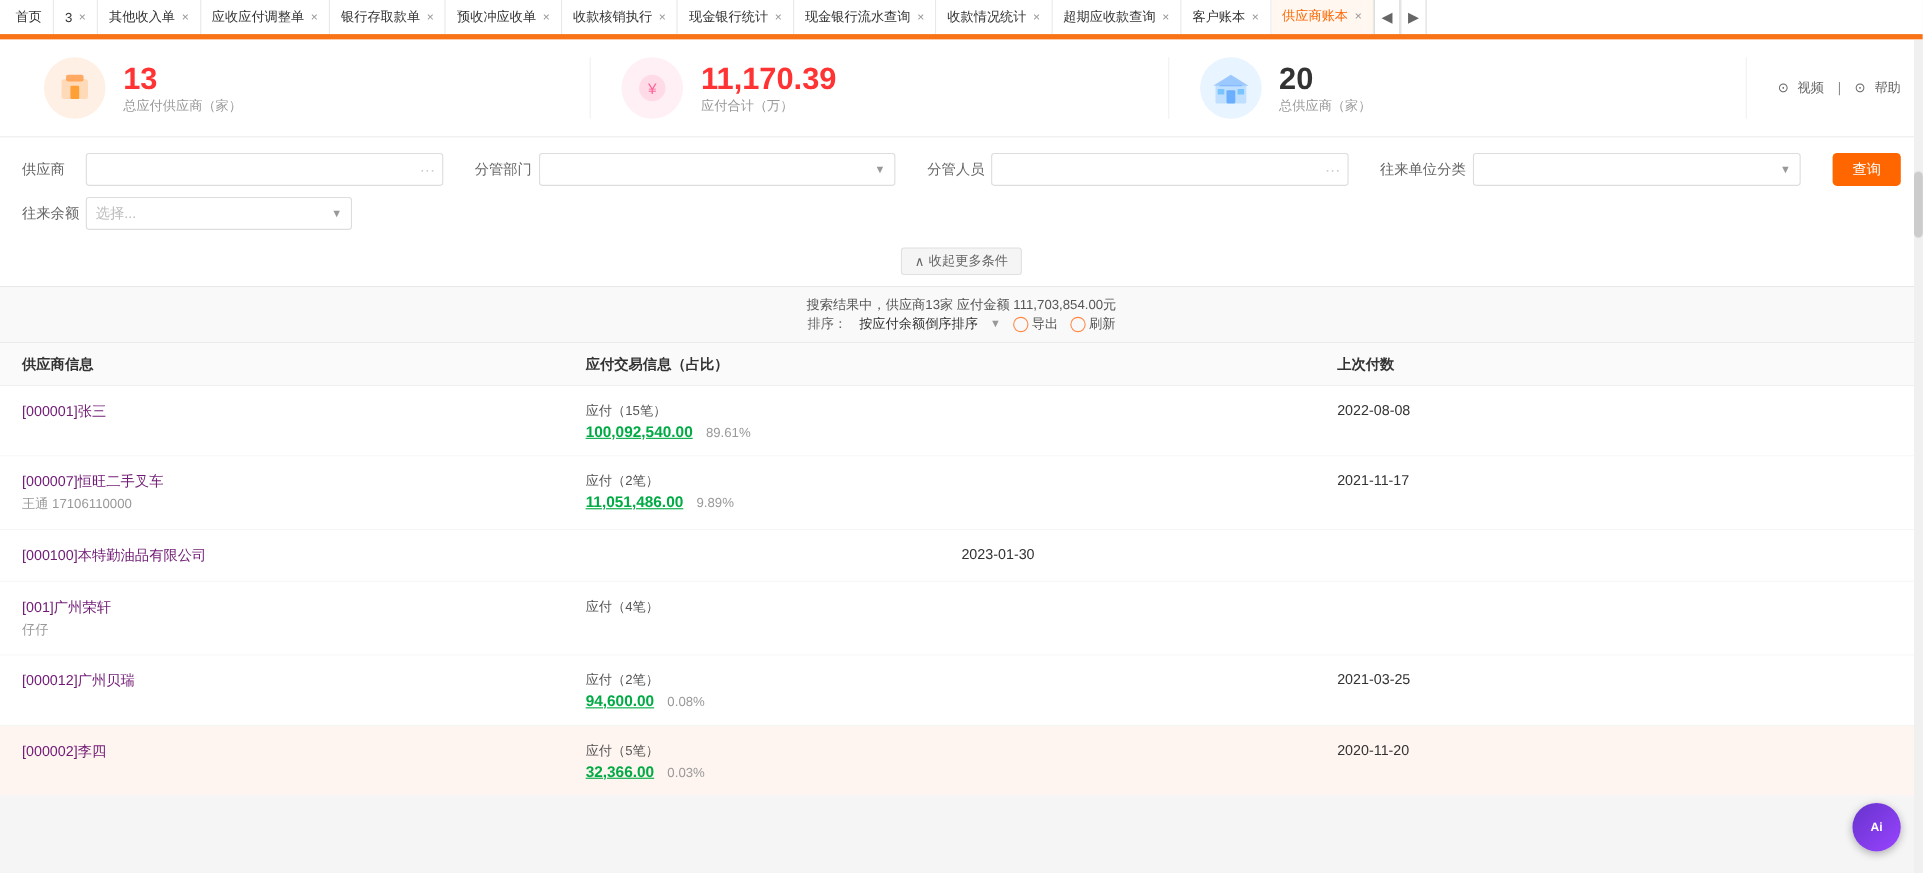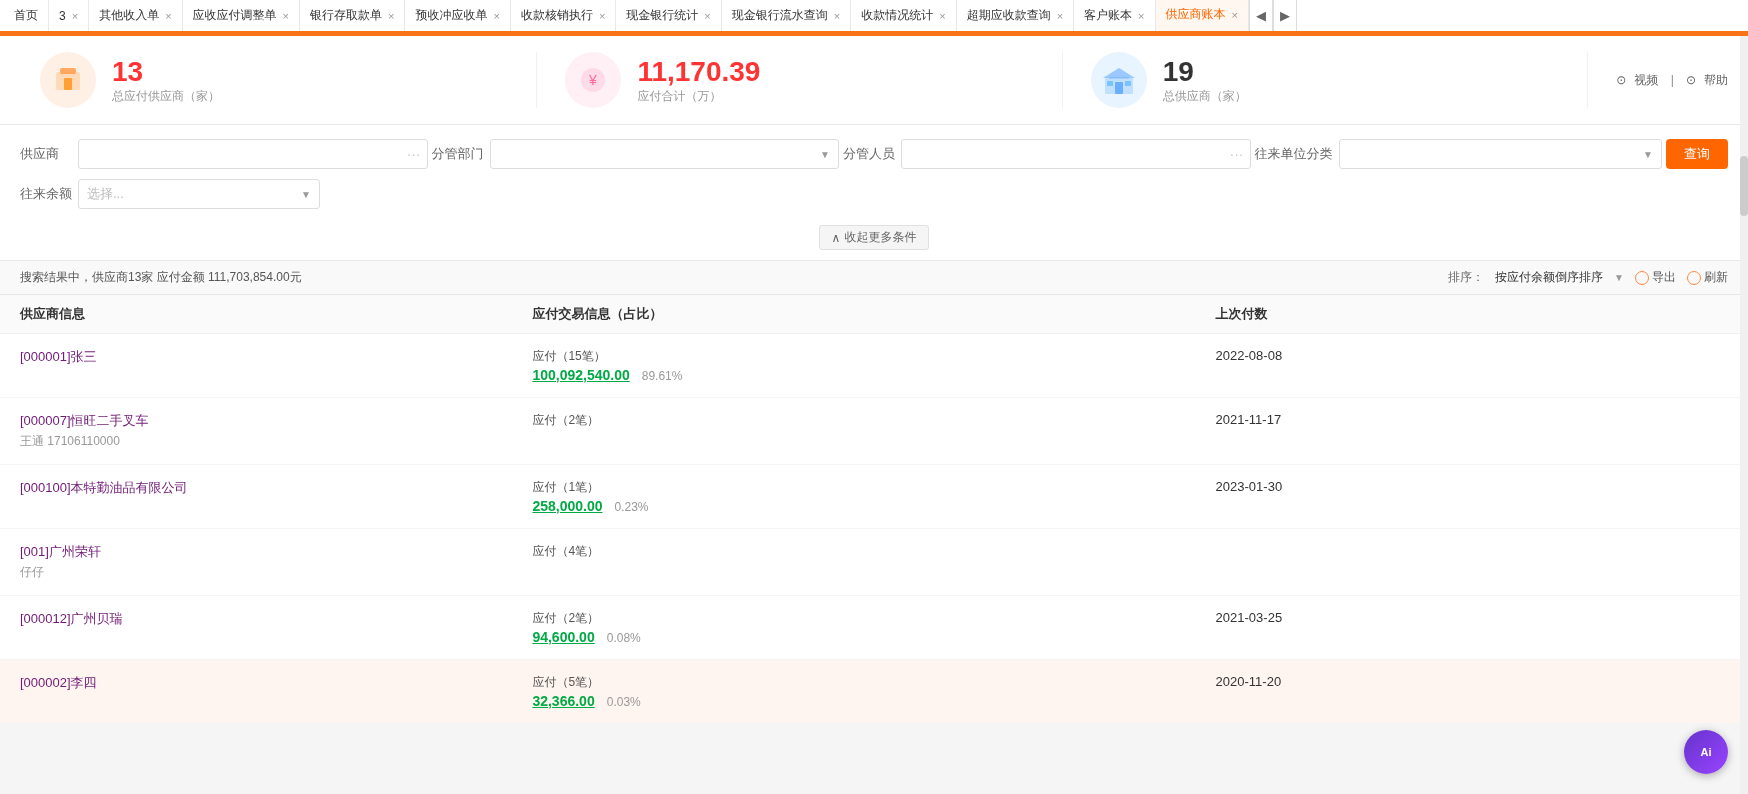--- a/index.html
+++ b/index.html
@@ -104,21 +104,21 @@
 
     
     .filter-area {
       background: #fff;
       padding: 14px 20px 10px;
       border-bottom: 1px solid #e8e8e8;
     }
     .filter-row {
       display: flex;
       align-items: flex-end;
-      gap: 4px;
+      gap: 29px;
       margin-bottom: 10px;
     }
     .filter-item {
       display: flex;
       align-items: center;
       gap: 6px;
       flex: 1;
     }
     .filter-label {
       font-size: 13px;
@@ -183,25 +183,26 @@
       border: 1px solid #e0e0e0;
       border-radius: 3px;
       padding: 3px 12px;
     }
 
     
     .results-bar {
       display: flex;
       align-items: center;
       justify-content: space-between;
-      padding: 8px 20px;
+      padding: 8px 36px;
       background: #f9f9f9;
       border-bottom: 1px solid #e8e8e8;
       font-size: 12px;
       color: #555;
+      flex-direction: column;
     }
     .results-actions {
       display: flex;
       align-items: center;
       gap: 11px;
       font-size: 12px;
       color: #555;
     }
     .sort-label { color: #666; }
     .sort-value { color: #333; }
@@ -382,21 +383,21 @@
         <rect x="4" y="14" width="28" height="16" rx="1" fill="#99ccff" opacity="0.5"></rect>
         <polygon points="2,14 18,4 34,14" fill="#66aaff" opacity="0.6"></polygon>
         <rect x="14" y="18" width="8" height="12" rx="1" fill="#4499ff" opacity="0.7"></rect>
         <rect x="6" y="17" width="6" height="5" rx="0.5" fill="#66bbff" opacity="0.8"></rect>
         <rect x="24" y="17" width="6" height="5" rx="0.5" fill="#66bbff" opacity="0.8"></rect>
         <line x1="8" y1="14" x2="28" y2="14" stroke="#4499ff" stroke-width="0.5"></line>
         <line x1="6" y1="14" x2="30" y2="30" stroke="#99ccff" stroke-width="0.3" opacity="0.4"></line>
       </svg>
     </div>
     <div class="summary-info">
-      <div class="value" style="color:#333;">19</div>
+      <div class="value" style="color:#333;">20</div>
       <div class="label">总供应商（家）</div>
     </div>
   </div>
 
   <div class="top-right-links">
     <span>⊙</span>
     <span>视频</span>
     <span>｜</span>
     <span>⊙</span>
     <span>帮助</span>
@@ -506,40 +507,35 @@
   </div>
 
   <div class="table-row">
     <div class="col-supplier">
       <a class="supplier-name">[000007]恒旺二手叉车</a>
       <div class="supplier-sub">王通  17106110000</div>
     </div>
     <div class="col-transaction">
       <div class="transaction-info">
         <span class="transaction-label">应付（2笔）</span>
+        <div class="transaction-row">
+          <span class="transaction-amount">11,051,486.00</span>
+          <span class="transaction-pct">9.89%</span>
+        </div>
       </div>
     </div>
     <div class="col-last-payment">
       <span class="last-payment-date">2021-11-17</span>
     </div>
     <div class="col-extra"></div>
   </div>
 
   <div class="table-row">
     <div class="col-supplier">
       <a class="supplier-name">[000100]本特勤油品有限公司</a>
-    </div>
-    <div class="col-transaction">
-      <div class="transaction-info">
-        <span class="transaction-label">应付（1笔）</span>
-        <div class="transaction-row">
-          <span class="transaction-amount">258,000.00</span>
-          <span class="transaction-pct">0.23%</span>
-        </div>
-      </div>
     </div>
     <div class="col-last-payment">
       <span class="last-payment-date">2023-01-30</span>
     </div>
     <div class="col-extra"></div>
   </div>
 
   <div class="table-row">
     <div class="col-supplier">
       <a class="supplier-name">[001]广州荣轩</a>

